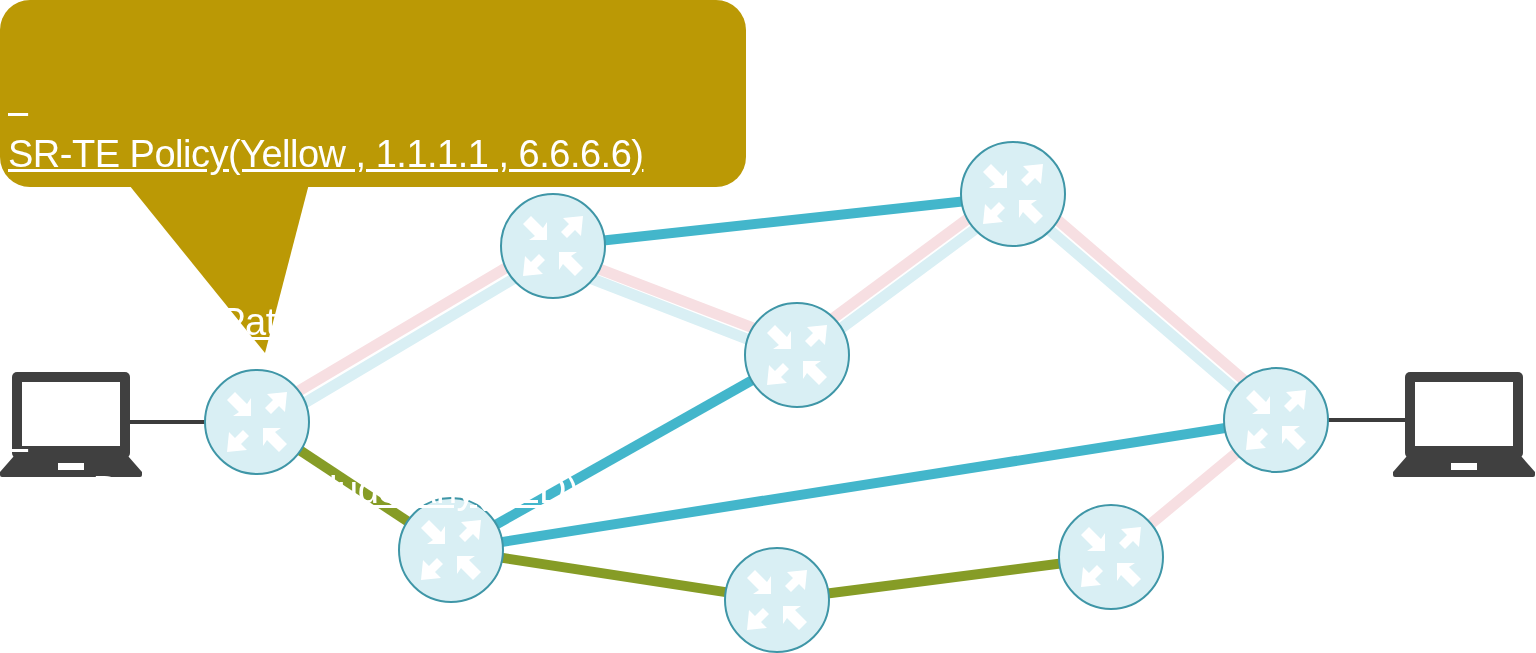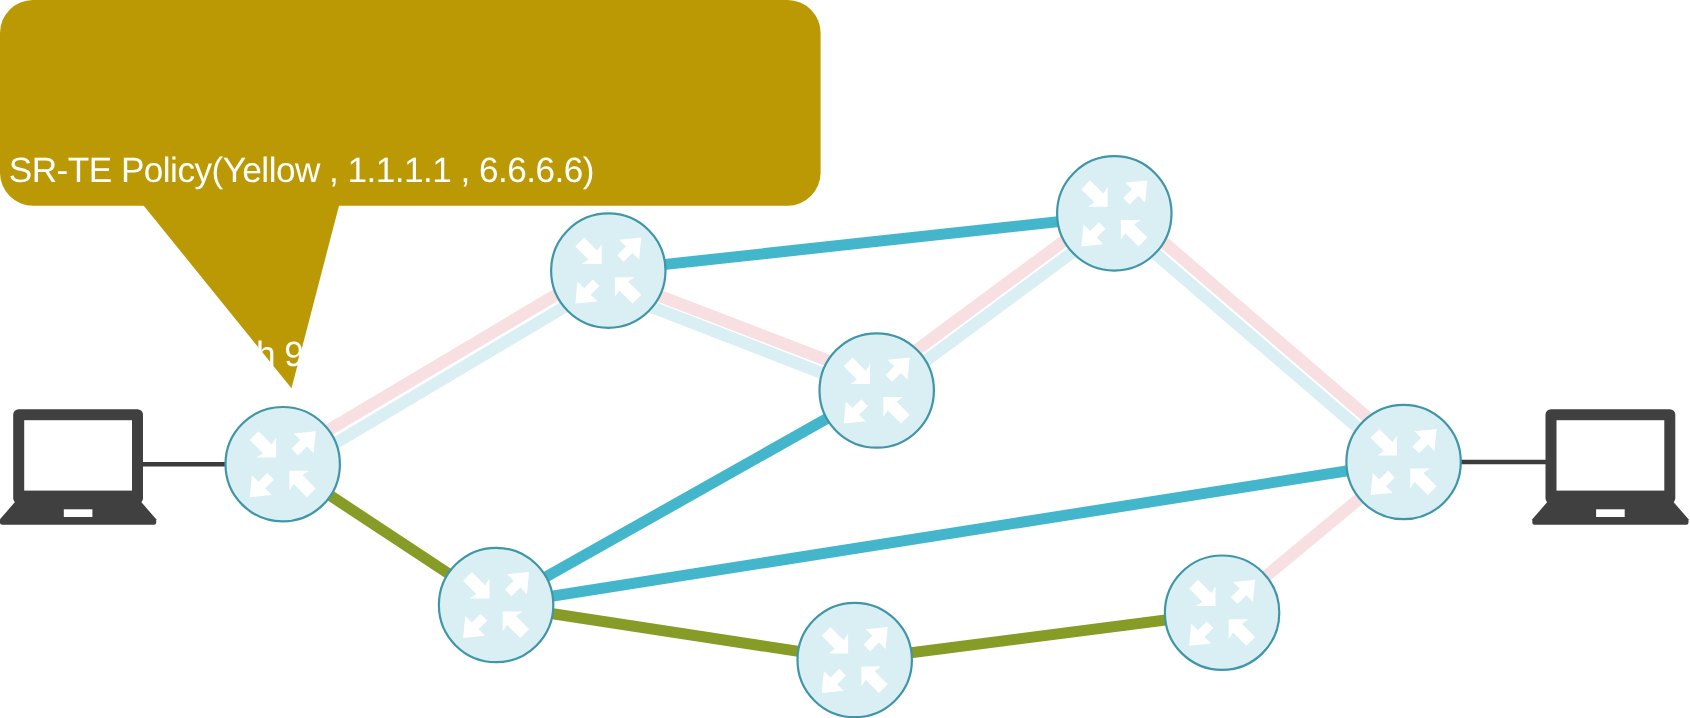--- a/index.html
+++ b/index.html
@@ -1,18 +1,18 @@
 <!DOCTYPE html>
 <html><head>
 <meta charset="utf-8">
 <style>
   html, body { margin: 0; padding: 0; background: #ffffff; }
   body { width: 1536px; height: 653px; position: relative; overflow: hidden; font-family: "Liberation Sans", sans-serif; }
   #stage { position: absolute; left: 0; top: 0; width: 1536px; height: 653px; }
-  .callout-text { position: absolute; left: 8px; top: 14px; color: #ffffff; font-family: "Liberation Sans", sans-serif; font-size: 32px; line-height: 56px; letter-spacing: -0.5px; white-space: pre; }
+  .callout-text { position: absolute; left: 8px; top: 14px; color: #ffffff; font-family: "Liberation Sans", sans-serif; font-size: 38px; line-height: 56px; letter-spacing: -0.5px; white-space: pre; text-decoration: underline; }
   .callout-line { display: block; height: 56px; }
   .callout-line.indent { padding-left: 54px; }
   .glyph { display: inline-block; margin-right: 2px; }
 </style>
 </head>
 <body>
 
 <svg id="stage" width="1536" height="653" viewBox="0 0 1536 653" xmlns="http://www.w3.org/2000/svg">
   <defs>
     <g id="router-arrows">
@@ -120,13 +120,14 @@
       <rect x="22" y="10" width="98" height="64" fill="#ffffff"></rect>
       <path d="M0,100 L14,84 L128,84 L142,100 L142,103 Q142,105 140,105 L2,105 Q0,105 0,103 Z" fill="#404040"></path>
       <rect x="58" y="91" width="26" height="7" fill="#ffffff"></rect>
     </g>
   </g>
 </svg>
 
 <div class="callout-text">
   <span class="callout-line">SR-TE Policy(Yellow , 1.1.1.1 , 6.6.6.6)</span>
   <span class="callout-line"><span class="glyph">✓</span><span>Candidate Path 9</span></span>
+  <span class="callout-line indent"><span class="glyph">▶</span><span>Dynamic : Exclude-Any(RED)</span></span>
 </div>
 
 </body></html>

